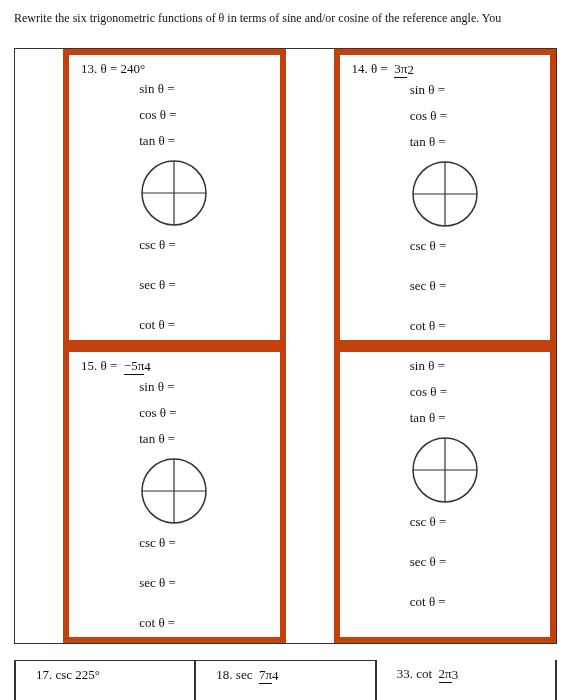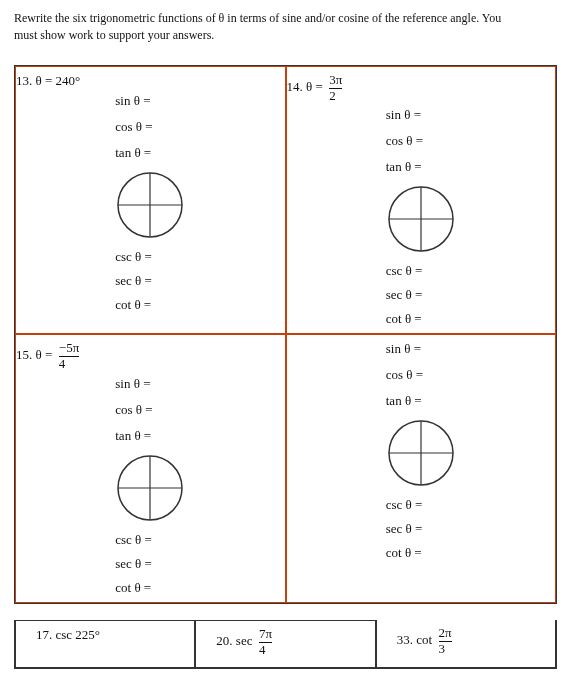--- a/index.html
+++ b/index.html
@@ -16,23 +16,24 @@
       font-size: 12px;
       line-height: 1.4;
       margin-bottom: 21px;
     }
     .main-grid {
       display: grid;
       grid-template-columns: 1fr 1fr;
       border: 1.5px solid #333;
     }
     .cell {
-      border: 1px solid #c2410c;
-      padding: 6px 0;
+      border: 6px solid #c2410c;
+      padding: 6px 12px;
       position: relative;
+      margin-left: 48px;
     }
     .cell-title {
       font-size: 13px;
       font-weight: normal;
       margin-bottom: 4px;
     }
     .cell-content {
       display: flex;
       flex-direction: column;
       align-items: center;
@@ -56,28 +57,27 @@
       justify-content: center;
       flex: 1;
     }
     .circle-svg {
       width: 80px;
       height: 80px;
     }
     .trig-funcs-right {
       display: flex;
       flex-direction: column;
-      gap: 8px;
+      gap: 24px;
       font-size: 13px;
       min-width: 70px;
     }
     .fraction {
       display: inline-flex;
-      flex-direction: column;
-      align-items: flex-start;
+      align-items: center;
       vertical-align: middle;
       font-size: 13px;
     }
     .fraction .num {
       border-bottom: 1px solid #111;
       padding-bottom: 1px;
       line-height: 1.1;
     }
     .fraction .den {
       line-height: 1.1;
@@ -97,21 +97,20 @@
     .bottom-row2 {
       border-top: none;
     }
   </style>
 </head>
 <body>
 
 <div>
   <p class="instructions">
     <span>Rewrite the six trigonometric functions of θ in terms of sine and/or cosine of the reference angle. You</span><br>
-    <span>must show work to support your answers.</span>
   </p>
 </div>
 
 <div class="main-grid">
 
   <div class="cell">
     <div class="cell-title">
       <span>13. θ = 240°</span>
     </div>
     <div class="cell-content">
@@ -265,21 +264,21 @@
 
 </div>
 
 <div style="margin-top: 16px;">
   <div class="bottom-grid">
 
     <div class="bottom-cell">
       <span>17. csc 225°</span>
     </div>
     <div class="bottom-cell">
-      <span>20. sec</span>&nbsp;
+      <span>18. sec</span>&nbsp;
       <span class="fraction">
         <span class="num">7π</span>
         <span class="den">4</span>
       </span>
     </div>
 
     <div class="bottom-cell bottom-row2">
       <span>33. cot</span>&nbsp;
       <span class="fraction">
         <span class="num">2π</span>

